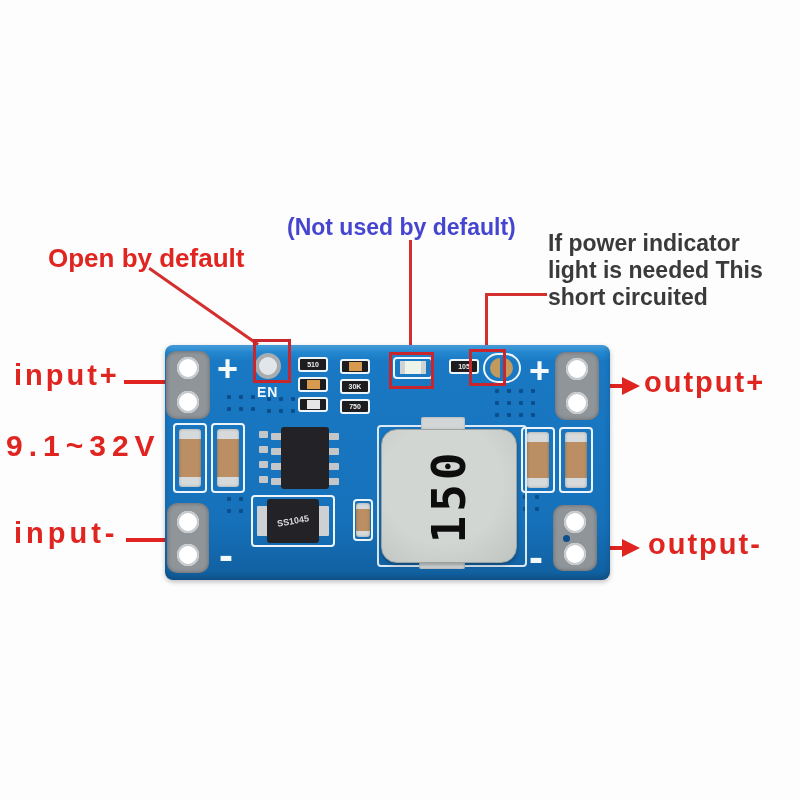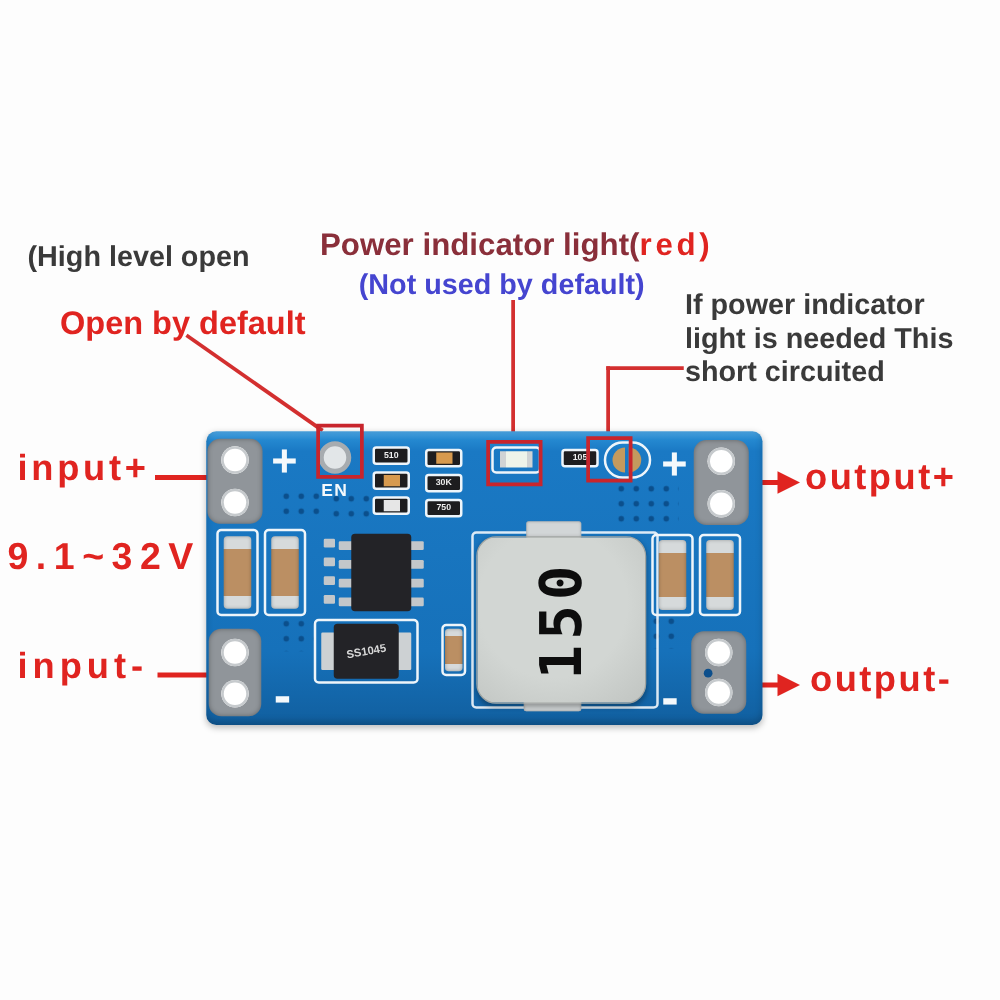--- a/index.html
+++ b/index.html
@@ -78,27 +78,23 @@
   .led-body { position:absolute; width:26px; height:13px;
          background:linear-gradient(90deg,#cfd3d4 0 18%,#eef4ea 18% 82%,#cfd3d4 82% 100%); }
   .jhalf { position:absolute; width:10px; height:20px; background:#c39a5e; }
 </style>
 </head>
 <body>
 
 <div id="stage">
 
   <div class="abs enabling-sub t-dark">
-    <div>(High level open</div>
   </div>
   <div class="lbl open-default t-red">Open by default</div>
 
-  <div class="lbl power-label">
-    <span class="t-maroon">Power indicator light(</span><span class="t-red red-part">red)</span>
-  </div>
   <div class="lbl power-note t-blue">(Not used by default)</div>
 
   <div class="abs pad-note t-dark">
     <div>If power indicator</div>
     <div>light is needed This</div>
     <div>short circuited</div>
   </div>
 
   <div class="lbl lbl-input-plus t-red">input+</div>
   <div class="lbl lbl-voltage t-red">9.1~32V</div>

